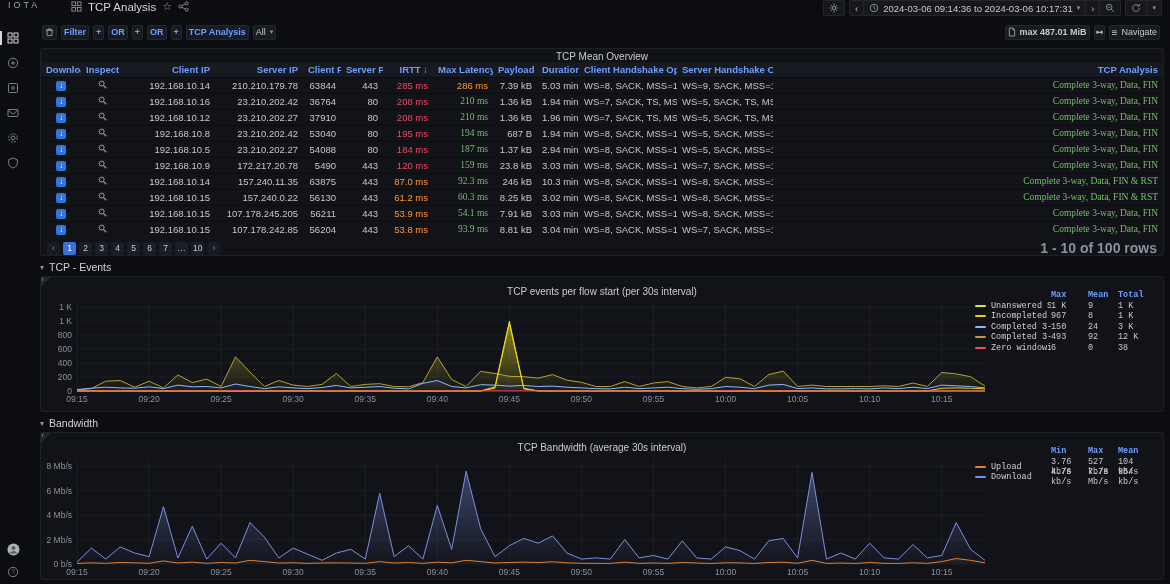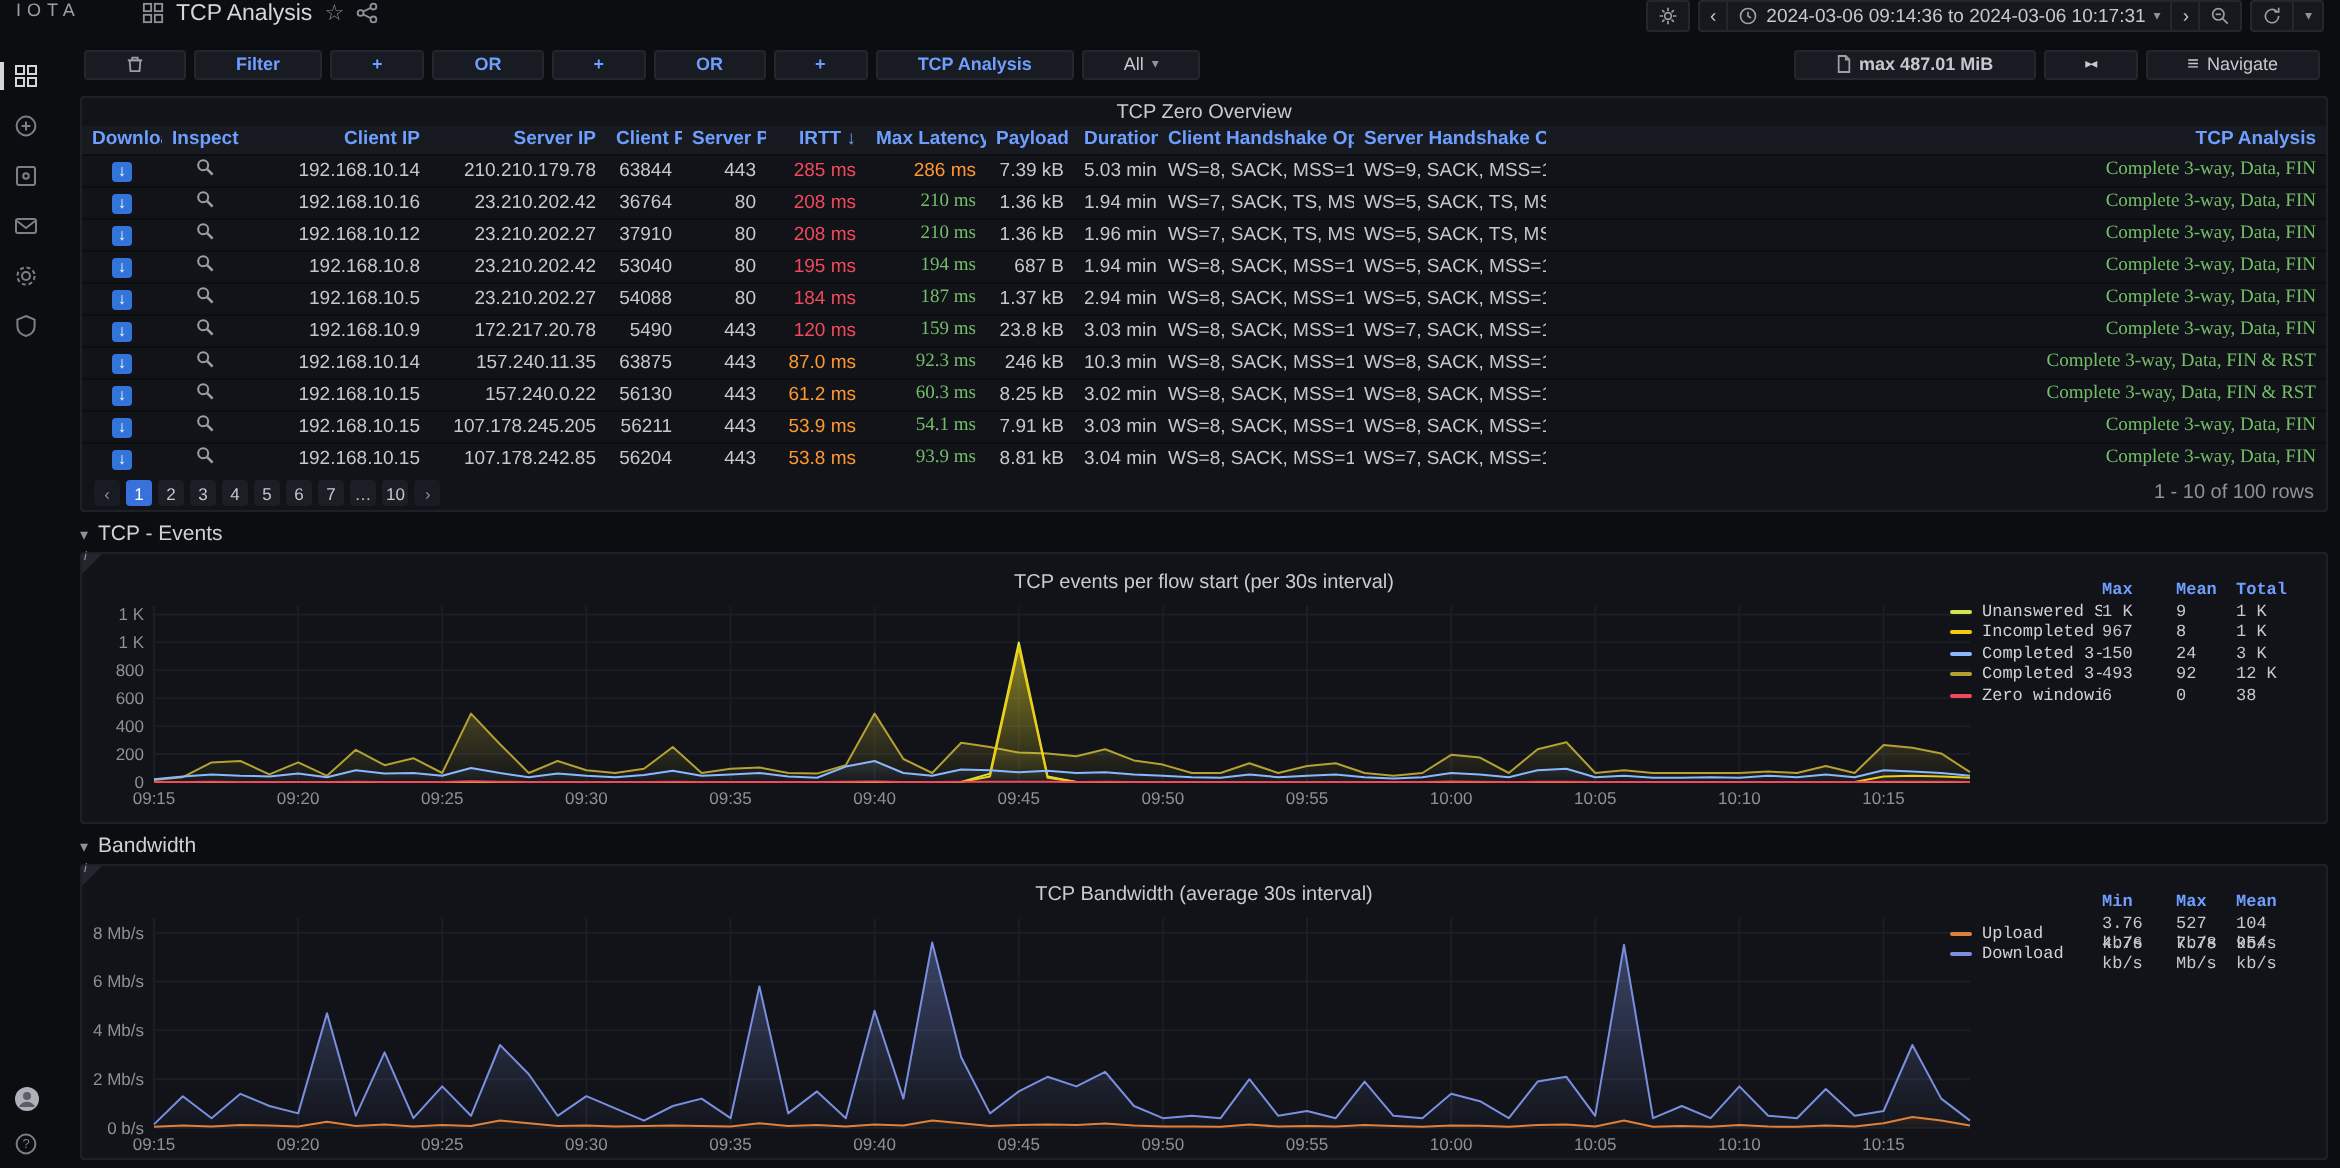--- a/index.html
+++ b/index.html
@@ -19,21 +19,21 @@
     font-size:9.5px; cursor:pointer; }
   .tb-group { display:flex; align-items:center; }
   .tb-group .tb-btn { border-radius:0; border-left-width:0; }
   .tb-group .tb-btn:first-child { border-radius:2px 0 0 2px; border-left-width:1px; }
   .tb-group .tb-btn:last-child { border-radius:0 2px 2px 0; }
   .caret { font-size:7px; color:#8e909a; }
 
   
   .subbar { position:absolute; top:22px; left:26px; right:0; height:20px; display:flex;
     align-items:center; gap:4px; padding:0 10px 0 16px; }
-  .sb-btn { height:15px; display:inline-flex; align-items:center; gap:4px; padding:0 20px;
+  .sb-btn { height:15px; display:inline-flex; align-items:center; gap:4px; padding:0 2px;
     background:#181b21; border:1px solid #23262d; border-radius:2px; font-size:9px;
     color:#c7c8cd; cursor:pointer; }
   .sb-btn.blue { color:#6e9fff; font-weight:700; }
   .sb-right { margin-left:auto; display:flex; align-items:center; gap:4px; }
 
   
   .sidebar { position:absolute; top:22px; left:0; bottom:0; width:26px; display:flex;
     flex-direction:column; align-items:center; padding:10px 0 6px; gap:13px; }
   .sb-item { position:relative; width:100%; display:flex; justify-content:center; color:#7b8087; cursor:pointer; }
   .sb-item.active { color:#d5d6da; }
@@ -58,21 +58,21 @@
     text-align:right; white-space:nowrap; overflow:hidden; }
   tbody td.c { text-align:center; }
   .v-red { color:#f2495c; } .v-green { color:#73bf69;font-family:Liberation Serif, serif; } .v-orange { color:#ff9830; }
   .dlico { display:inline-flex; width:10px; height:10px; background:#3274d9; border-radius:2px;
     color:#fff; font-size:8px; line-height:10px; align-items:center; justify-content:center; cursor:pointer; }
   .pagination { display:flex; align-items:center; gap:3px; padding:3px 6px 0; }
   .pg-btn { min-width:13px; height:13px; display:inline-flex; align-items:center; justify-content:center;
     background:#1b1e24; border-radius:2px; font-size:8.5px; color:#c7c8cd; padding:0 2px; cursor:pointer; }
   .pg-btn.active { background:#3871dc; color:#fff; }
   .pg-btn.nav { background:#181b21; color:#8e909a; }
-  .pg-summary { margin-left:auto; font-size:10px; color:#8e909a; }
+  .pg-summary { margin-left:auto; font-size:14px; color:#8e909a;font-weight:bold; }
 
   
   .section-header { height:16px; display:flex; align-items:center; gap:5px; margin:3px 0 1px;
     font-size:10.5px; color:#d0d1d5; cursor:pointer; }
   .section-header .caret { font-size:8px; }
 
   
   .chart-panel { padding-top:7px; }
   .events-panel { height:136px; }
   .bw-panel { height:148px; }
@@ -242,21 +242,21 @@
           <circle cx="6" cy="6" r="4.7"></circle>
           <text x="6" y="8.2" text-anchor="middle" font-size="6.5" fill="currentColor" stroke="none">?</text>
         </svg>
     </span>
   </div>
 </aside>
 
 <main class="main">
 
   <section class="panel table-panel">
-    <div class="panel-title">TCP Zero Overview</div>
+    <div class="panel-title">TCP Mean Overview</div>
     <table>
       <colgroup>
         <col style="width:40px">
           <col style="width:42px">
           <col style="width:92px">
           <col style="width:88px">
         <col style="width:38px">
           <col style="width:42px">
           <col style="width:50px">
           <col style="width:60px">

